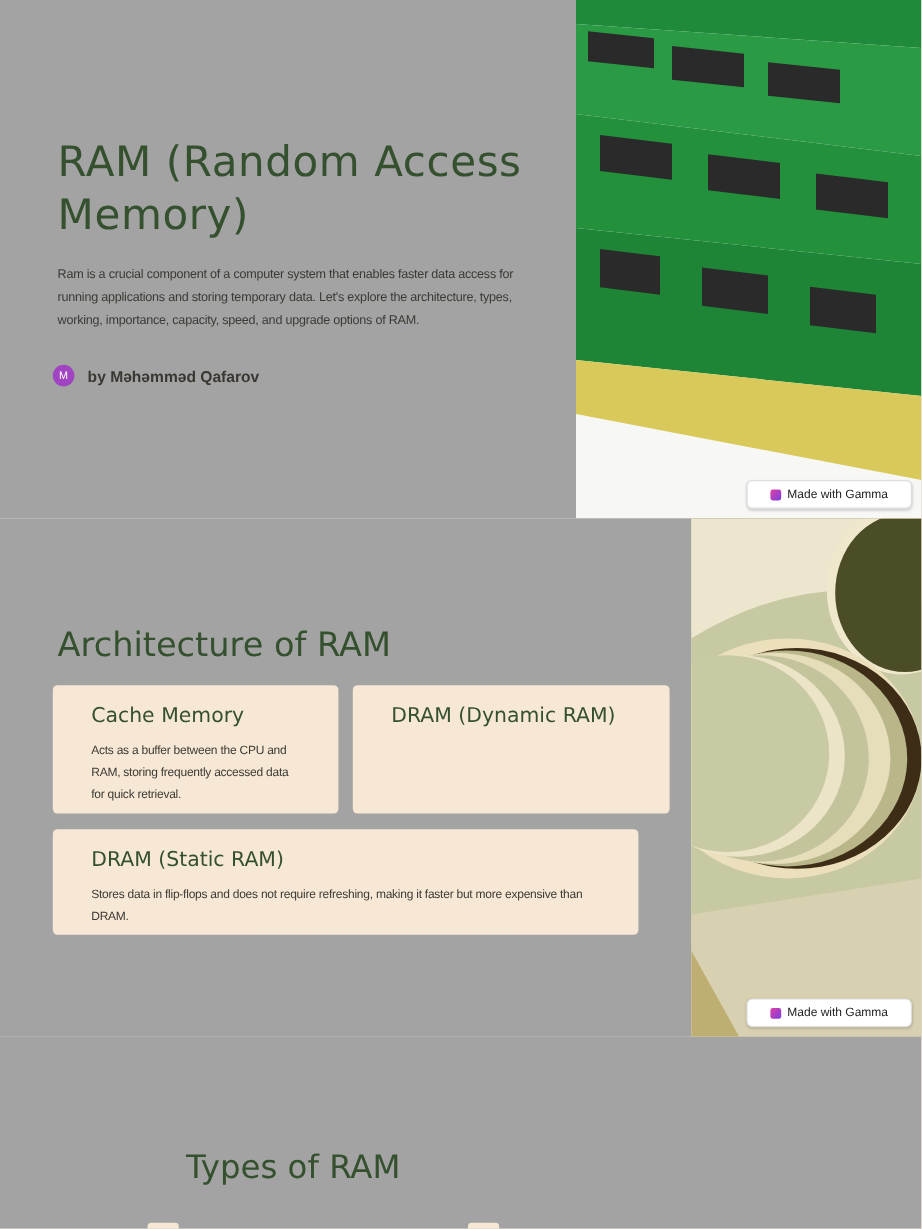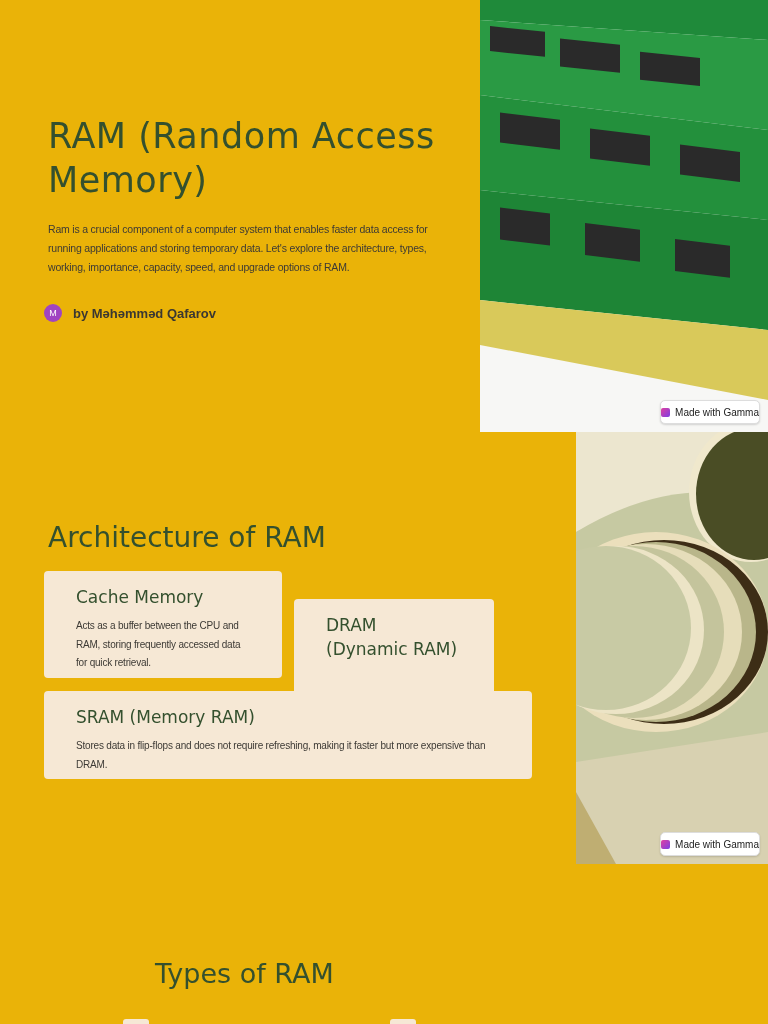--- a/index.html
+++ b/index.html
@@ -1,17 +1,17 @@
 <!DOCTYPE html>
 <html><head>
 <meta charset="utf-8">
 <style>
   html, body { margin:0; padding:0; }
   body { width:768px; height:1024px; overflow:hidden; background:#fdf4e6; font-family:"Liberation Sans", sans-serif; position:relative; }
-  .card { position:absolute; left:0; width:768px; background:#eab308; }
+  .card { position:absolute; left:0; width:768px; background:#a3a3a3; }
   .title { font-family:"DejaVu Sans", sans-serif; color:#34502e; font-weight:normal; margin:0; }
   .body-text { font-family:Liberation Sans, sans-serif; color:#3d3a35; }
   
   #s1 { top:0; height:432px; }
   #s1 .title { position:absolute; left:48px; top:114px; width:400px; font-size:35px; line-height:44px; letter-spacing:0.5px; }
   #s1 .desc { position:absolute; left:48px; top:220px; width:380px; font-size:10.5px; line-height:18.8px; letter-spacing:-0.2px; }
   #s1 .author { position:absolute; left:44px; top:304px; display:flex; align-items:center; }
   .avatar { width:18px; height:18px; border-radius:50%; background:#a044c2; color:#fff; font-size:9px; display:flex; align-items:center; justify-content:center; }
   .author-name { margin-left:11px; font-size:13px; font-weight:bold; color:#3a3732; }
   .photo-ram { position:absolute; left:480px; top:0; width:288px; height:432px; overflow:hidden; background:#fafafa; }
@@ -19,21 +19,21 @@
   #s2 { top:432px; height:432px; }
   #s2 .title { position:absolute; left:48px; top:88px; font-size:28px; line-height:36px; }
   .box { position:absolute; background:#f6e8d5; border-radius:4px; box-sizing:border-box; padding:14px 32px; }
   .box h3 { margin:0; font-family:"DejaVu Sans", sans-serif; font-weight:normal; font-size:17px; color:#34502e; line-height:24px; }
   .box p { margin:8px 0 0 0; font-family:Liberation Sans, sans-serif; font-size:10px; line-height:18.5px; color:#3d3a35; letter-spacing:-0.2px; }
   .photo-abstract { position:absolute; left:576px; top:0; width:192px; height:432px; overflow:hidden; background:#d9d3b4; }
   
   #s3 { top:864px; height:160px; }
   #s3 .title { position:absolute; left:127px; top:92px; font-size:27px; line-height:36px;margin-left:28px; }
   .stub { position:absolute; top:155px; width:26px; height:10px; background:#f6e8d5; border-radius:3px; }
-  .badge { position:absolute; right:8px; bottom:8px; height:22px; padding:0 0; background:#fff; border:1px solid #ddd; border-radius:5px; display:flex; align-items:center; font-size:10px; color:#222; box-shadow:0 1px 2px rgba(0,0,0,0.15); }
+  .badge { position:absolute; right:8px; bottom:8px; height:22px; padding:0 19px; background:#fff; border:1px solid #ddd; border-radius:5px; display:flex; align-items:center; font-size:10px; color:#222; box-shadow:0 1px 2px rgba(0,0,0,0.15); }
   .badge-icon { width:9px; height:9px; border-radius:2px; background:linear-gradient(135deg,#e040a0,#7b3fe4); margin-right:5px; }
 </style>
 </head>
 <body>
 
 <section class="card" id="s1">
   <h1 class="title">RAM (Random Access Memory)</h1>
   <div class="body-text desc">Ram is a crucial component of a computer system that enables faster data access for running applications and storing temporary data. Let's explore the architecture, types, working, importance, capacity, speed, and upgrade options of RAM.</div>
   <div class="author">
     <div class="avatar">M</div>
@@ -65,25 +65,25 @@
     </div>
   </div>
 </section>
 
 <section class="card" id="s2">
   <h2 class="title">Architecture of RAM</h2>
   <div class="box" style="left:44px; top:139px; width:238px; height:107px;">
     <h3>Cache Memory</h3>
     <p>Acts as a buffer between the CPU and RAM, storing frequently accessed data for quick retrieval.</p>
   </div>
-  <div class="box" style="left:294px; top:139px; width:200px; height:107px;margin-top:28px;">
+  <div class="box" style="left:294px; top:139px; width:264px; height:107px;">
     <h3>DRAM (Dynamic RAM)</h3>
   </div>
   <div class="box" style="left:44px; top:259px; width:488px; height:88px;">
-    <h3>SRAM (Memory RAM)</h3>
+    <h3>DRAM (Static RAM)</h3>
     <p>Stores data in flip-flops and does not require refreshing, making it faster but more expensive than DRAM.</p>
   </div>
   <div class="photo-abstract">
     <svg width="192" height="432" viewBox="0 0 192 432">
       <rect width="192" height="432" fill="#d8d1b1"></rect>
       <path d="M0,0 L192,0 L192,60 Q100,50 0,100 Z" fill="#ece6cf"></path>
       <path d="M0,100 Q100,40 192,70 L192,300 L0,330 Z" fill="#c6c9a2"></path>
       <ellipse cx="175" cy="60" rx="62" ry="70" fill="#f0e8cc"></ellipse>
       <ellipse cx="178" cy="62" rx="58" ry="66" fill="#4a4d25"></ellipse>
       <ellipse cx="80" cy="200" rx="112" ry="100" fill="#ebdfbc"></ellipse>

